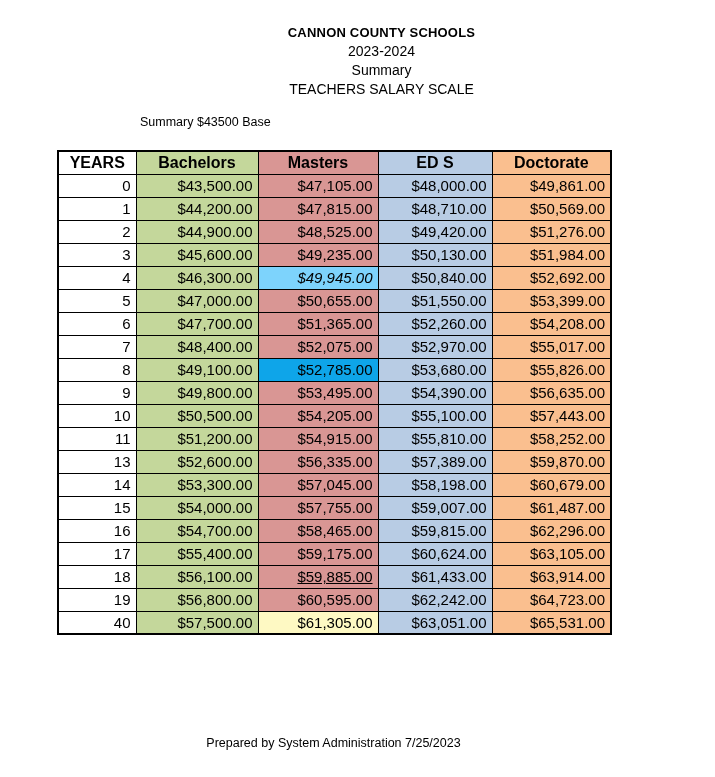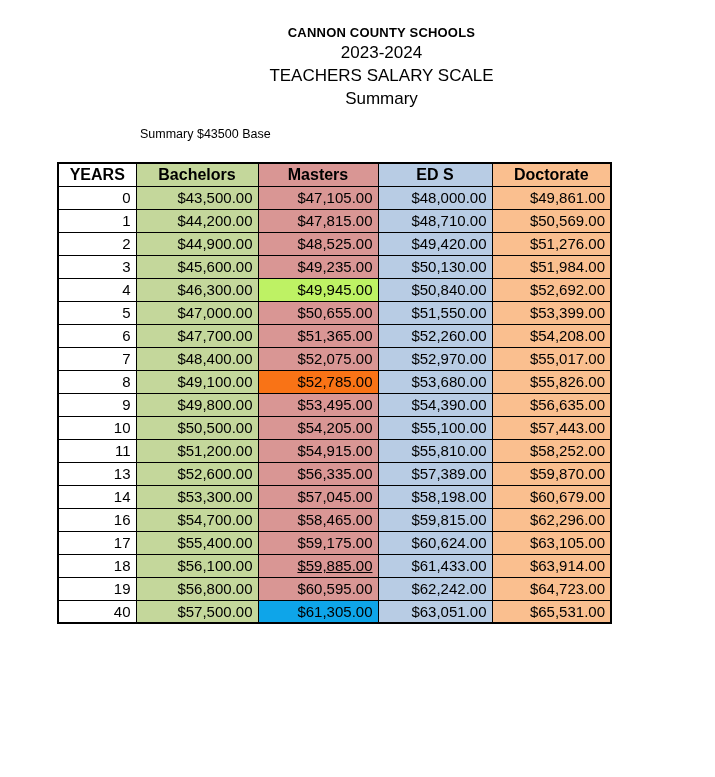--- a/index.html
+++ b/index.html
@@ -21,21 +21,21 @@
     text-align: center;
     padding-top: 25px;
   }
   .title-main {
     font-size: 13px;
     font-weight: bold;
     letter-spacing: 0.2px;
     margin: 0 0 3px 0;
   }
   .title-sub {
-    font-size: 17px;
+    font-size: 14px;
     font-weight: normal;
     margin: 0 0 3px 0;
   }
   .base-note {
     font-size: 12.5px;
     margin: 18px 0 0 83px;
   }
   table.salary {
     border-collapse: collapse;
     margin-top: 21px;
@@ -84,22 +84,22 @@
 </style>
 </head>
 <body>
 
 <div class="page">
   <div class="content">
 
     <div class="titles">
       <div class="title-main">CANNON COUNTY SCHOOLS</div>
       <div class="title-sub">2023-2024</div>
+      <div class="title-sub">Summary</div>
       <div class="title-sub">TEACHERS SALARY SCALE</div>
-      <div class="title-sub">Summary</div>
     </div>
 
     <div class="base-note">Summary $43500 Base</div>
 
     <table class="salary">
       <colgroup>
         <col class="c-years">
         <col class="c-bachelors">
         <col class="c-masters">
         <col class="c-eds">
@@ -139,21 +139,21 @@
           <tr>
             <td class="years-cell" style="background: rgb(255, 255, 255);">3</td>
             <td class="money-cell" style="background: rgb(196, 215, 155);">$45,600.00</td>
             <td class="money-cell" style="background: rgb(217, 150, 148);">$49,235.00</td>
             <td class="money-cell" style="background: rgb(184, 204, 228);">$50,130.00</td>
             <td class="money-cell" style="background: rgb(250, 191, 143);">$51,984.00</td>
           </tr>
           <tr>
             <td class="years-cell" style="background: rgb(255, 255, 255);">4</td>
             <td class="money-cell" style="background: rgb(196, 215, 155);">$46,300.00</td>
-            <td class="money-cell" style="background: #bef264;">$49,945.00</td>
+            <td class="money-cell" style="background: #7dd3fc; font-style: italic;">$49,945.00</td>
             <td class="money-cell" style="background: rgb(184, 204, 228);">$50,840.00</td>
             <td class="money-cell" style="background: rgb(250, 191, 143);">$52,692.00</td>
           </tr>
           <tr>
             <td class="years-cell" style="background: rgb(255, 255, 255);">5</td>
             <td class="money-cell" style="background: rgb(196, 215, 155);">$47,000.00</td>
             <td class="money-cell" style="background: rgb(217, 150, 148);">$50,655.00</td>
             <td class="money-cell" style="background: rgb(184, 204, 228);">$51,550.00</td>
             <td class="money-cell" style="background: rgb(250, 191, 143);">$53,399.00</td>
           </tr>
@@ -167,21 +167,21 @@
           <tr>
             <td class="years-cell" style="background: rgb(255, 255, 255);">7</td>
             <td class="money-cell" style="background: rgb(196, 215, 155);">$48,400.00</td>
             <td class="money-cell" style="background: rgb(217, 150, 148);">$52,075.00</td>
             <td class="money-cell" style="background: rgb(184, 204, 228);">$52,970.00</td>
             <td class="money-cell" style="background: rgb(250, 191, 143);">$55,017.00</td>
           </tr>
           <tr>
             <td class="years-cell" style="background: rgb(255, 255, 255);">8</td>
             <td class="money-cell" style="background: rgb(196, 215, 155);">$49,100.00</td>
-            <td class="money-cell" style="background: #f97316;">$52,785.00</td>
+            <td class="money-cell" style="background: #0ea5e9;">$52,785.00</td>
             <td class="money-cell" style="background: rgb(184, 204, 228);">$53,680.00</td>
             <td class="money-cell" style="background: rgb(250, 191, 143);">$55,826.00</td>
           </tr>
           <tr>
             <td class="years-cell" style="background: rgb(255, 255, 255);">9</td>
             <td class="money-cell" style="background: rgb(196, 215, 155);">$49,800.00</td>
             <td class="money-cell" style="background: rgb(217, 150, 148);">$53,495.00</td>
             <td class="money-cell" style="background: rgb(184, 204, 228);">$54,390.00</td>
             <td class="money-cell" style="background: rgb(250, 191, 143);">$56,635.00</td>
           </tr>
@@ -207,20 +207,27 @@
             <td class="money-cell" style="background: rgb(250, 191, 143);">$59,870.00</td>
           </tr>
           <tr>
             <td class="years-cell" style="background: rgb(255, 255, 255);">14</td>
             <td class="money-cell" style="background: rgb(196, 215, 155);">$53,300.00</td>
             <td class="money-cell" style="background: rgb(217, 150, 148);">$57,045.00</td>
             <td class="money-cell" style="background: rgb(184, 204, 228);">$58,198.00</td>
             <td class="money-cell" style="background: rgb(250, 191, 143);">$60,679.00</td>
           </tr>
           <tr>
+            <td class="years-cell" style="background: rgb(255, 255, 255);">15</td>
+            <td class="money-cell" style="background: rgb(196, 215, 155);">$54,000.00</td>
+            <td class="money-cell" style="background: rgb(217, 150, 148);">$57,755.00</td>
+            <td class="money-cell" style="background: rgb(184, 204, 228);">$59,007.00</td>
+            <td class="money-cell" style="background: rgb(250, 191, 143);">$61,487.00</td>
+          </tr>
+          <tr>
             <td class="years-cell" style="background: rgb(255, 255, 255);">16</td>
             <td class="money-cell" style="background: rgb(196, 215, 155);">$54,700.00</td>
             <td class="money-cell" style="background: rgb(217, 150, 148);">$58,465.00</td>
             <td class="money-cell" style="background: rgb(184, 204, 228);">$59,815.00</td>
             <td class="money-cell" style="background: rgb(250, 191, 143);">$62,296.00</td>
           </tr>
           <tr>
             <td class="years-cell" style="background: rgb(255, 255, 255);">17</td>
             <td class="money-cell" style="background: rgb(196, 215, 155);">$55,400.00</td>
             <td class="money-cell" style="background: rgb(217, 150, 148);">$59,175.00</td>
@@ -237,22 +244,23 @@
           <tr>
             <td class="years-cell" style="background: rgb(255, 255, 255);">19</td>
             <td class="money-cell" style="background: rgb(196, 215, 155);">$56,800.00</td>
             <td class="money-cell" style="background: rgb(217, 150, 148);">$60,595.00</td>
             <td class="money-cell" style="background: rgb(184, 204, 228);">$62,242.00</td>
             <td class="money-cell" style="background: rgb(250, 191, 143);">$64,723.00</td>
           </tr>
           <tr>
             <td class="years-cell" style="background: rgb(255, 255, 255);">40</td>
             <td class="money-cell" style="background: rgb(196, 215, 155); margin-left: 28px;">$57,500.00</td>
-            <td class="money-cell" style="background: #0ea5e9;">$61,305.00</td>
+            <td class="money-cell" style="background: #fef9c3;">$61,305.00</td>
             <td class="money-cell" style="background: rgb(184, 204, 228);">$63,051.00</td>
             <td class="money-cell" style="background: rgb(250, 191, 143);">$65,531.00</td>
           </tr>
         </tbody>
     </table>
 
   </div>
 
+  <div class="footer-note">Prepared by System Administration 7/25/2023</div>
 </div>
 
 </body></html>

